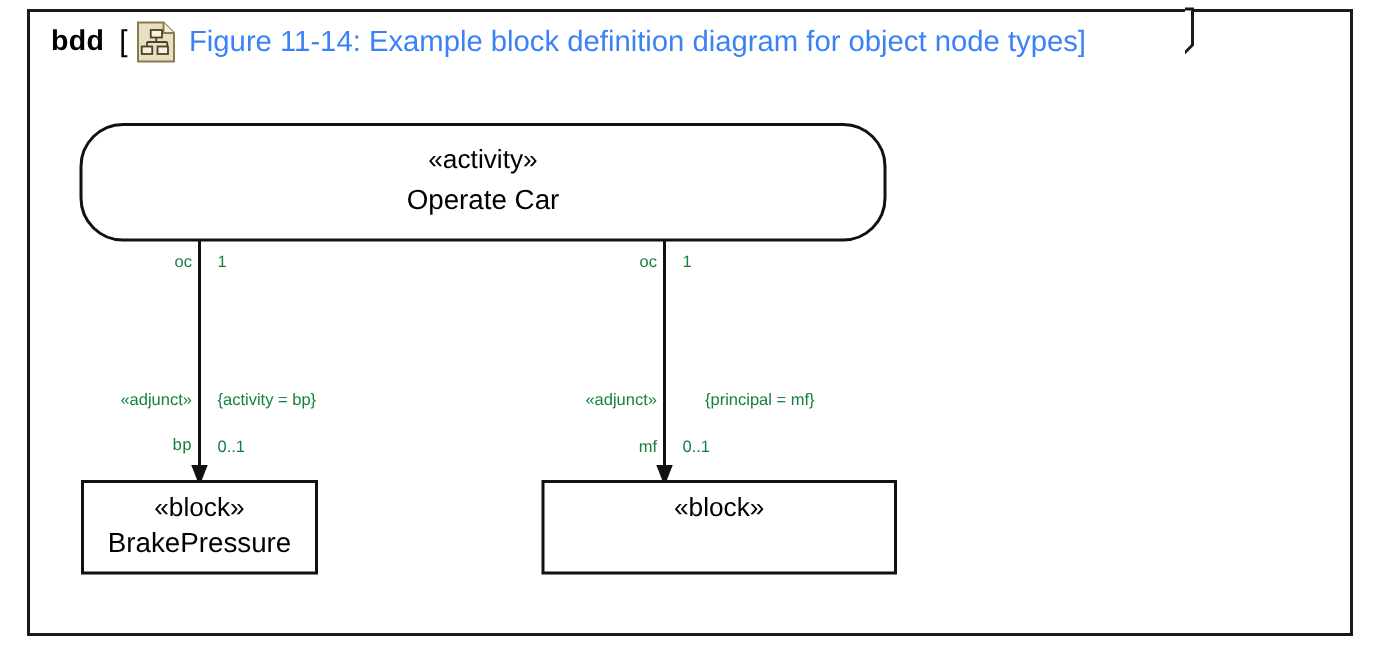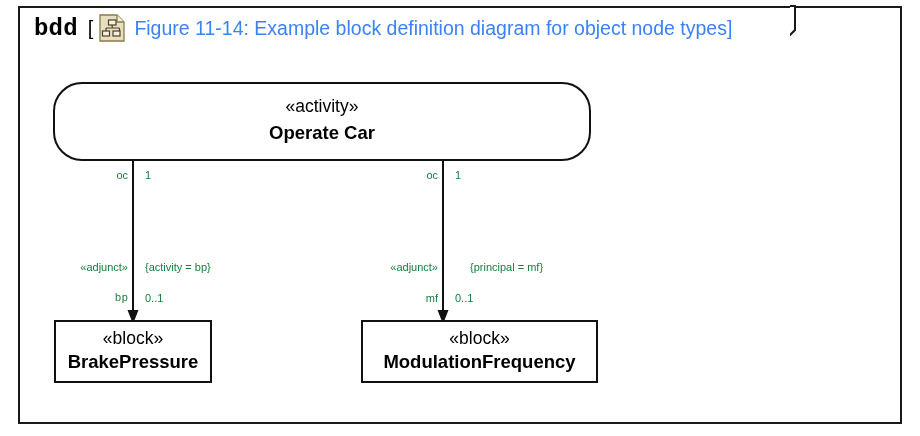--- a/index.html
+++ b/index.html
@@ -59,24 +59,23 @@
     left: 20px;
     top: 2px;
     width: 772px;
     height: 8px;
     background: #ffffff;
     z-index: 4;
   }
 
   .kind-label {
     font-weight: bold;
-    font-size: 24px;
+    font-size: 19px;
     color: #000;
     letter-spacing: 0.2px;
-    font-family: Liberation Mono, monospace;
   }
   .bracket {
     font-size: 20px;
     color: #000;
     margin: 0 6px 0 10px;
   }
   .header-title {
     font-size: 19.5px;
     color: #3b82f6;
     margin-left: 9px;
@@ -100,21 +99,21 @@
     z-index: 3;
   }
   .stereotype {
     font-size: 17.5px;
     color: #000;
     line-height: 1.15;
     white-space: nowrap;
   }
   .block-name {
     font-size: 18.5px;
-    font-weight: bold;
+    font-weight: normal;
     color: #000;
     line-height: 1.15;
     white-space: nowrap;
   }
 
   #block-operate-car {
     left: 53px;
     top: 82px;
     width: 538px;
     height: 79px;
@@ -222,14 +221,13 @@
 <div class="edge-label left-of-line" style="left:370px; top:293px; width:68px;">mf</div>
 <div class="edge-label right-of-line" style="left:455px; top:293px;">0..1</div>
 
 <div class="block" id="block-brake-pressure">
   <div class="stereotype">«block»</div>
   <div class="block-name">BrakePressure</div>
 </div>
 
 <div class="block" id="block-modulation-frequency">
   <div class="stereotype">«block»</div>
-  <div class="block-name">ModulationFrequency</div>
 </div>
 
 </body></html>

